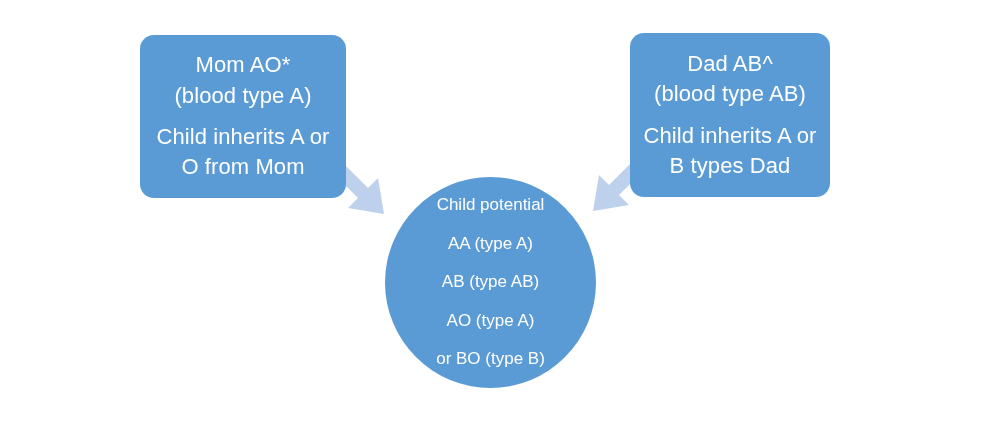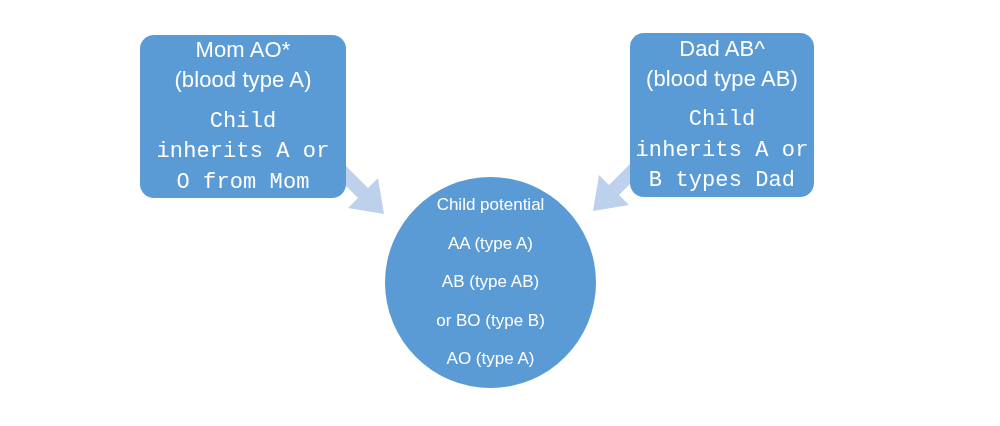--- a/index.html
+++ b/index.html
@@ -42,33 +42,32 @@
     letter-spacing: 0.1px;
   }
   .parent-box .line.wrap {
     white-space: normal;
     max-width: 180px;
   }
   .parent-box .line.gap-top {
   }
   .parent-box .line.gap-mid {
     margin-top: 11px;
-    font-family: Liberation Mono, monospace;
   }
 
   #mom-box {
     left: 140px;
     top: 35px;
     width: 206px;
     height: 163px;
   }
   #dad-box {
     left: 630px;
     top: 33px;
-    width: 184px;
+    width: 200px;
     height: 164px;
   }
 
   
   #child-circle {
     position: absolute;
     left: 385px;
     top: 177px;
     width: 211px;
     height: 211px;
@@ -136,17 +135,17 @@
   <div id="arrow-right" class="arrow">
     <svg viewBox="0 0 62 64" xmlns="http://www.w3.org/2000/svg" aria-hidden="true">
       <polygon points="52,4 26,30 16,20 10,56 46,50 36,40 62,14" fill="#BDD0EC"></polygon>
     </svg>
   </div>
 
   <div id="child-circle">
     <div class="line">Child potential</div>
     <div class="line sp">AA (type A)</div>
     <div class="line sp">AB (type AB)</div>
+    <div class="line sp">AO (type A)</div>
     <div class="line sp">or BO (type B)</div>
-    <div class="line sp">AO (type A)</div>
   </div>
 
 </div>
 
 </body></html>

